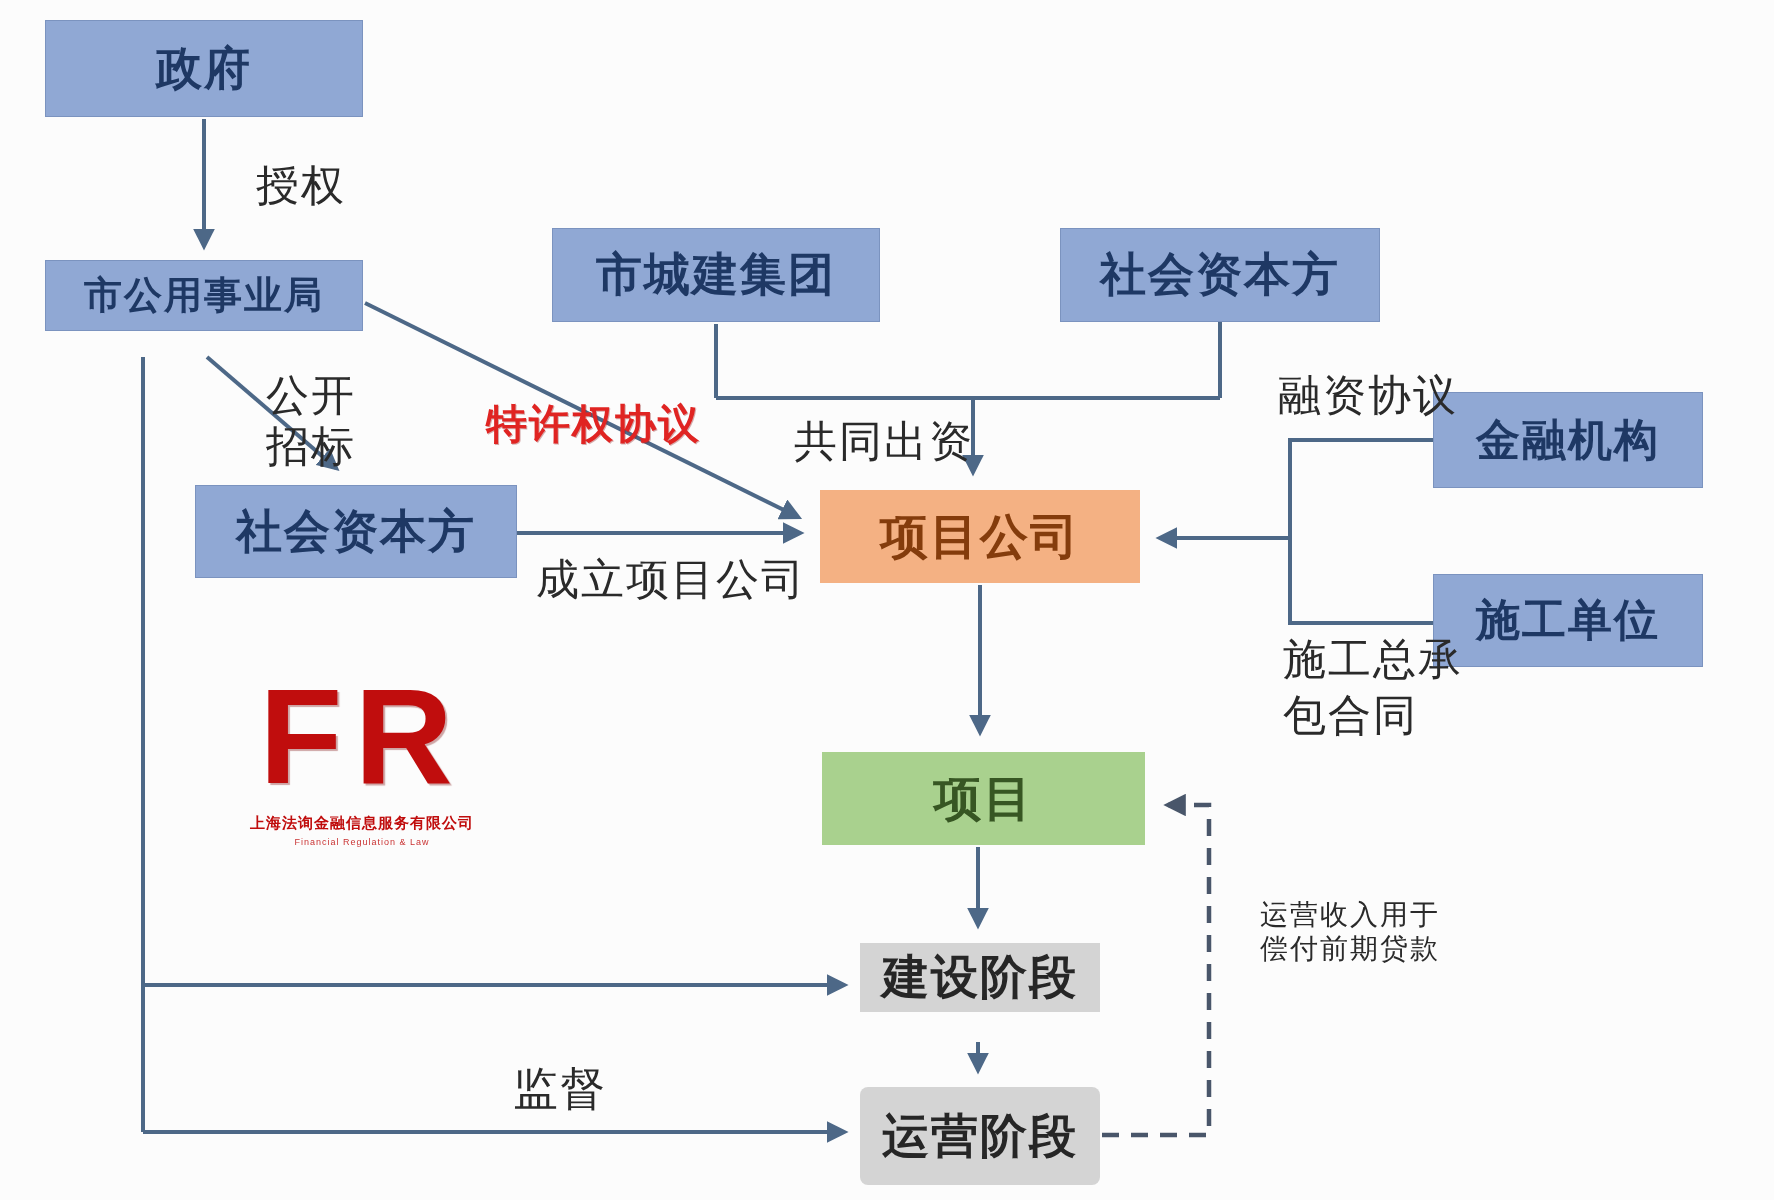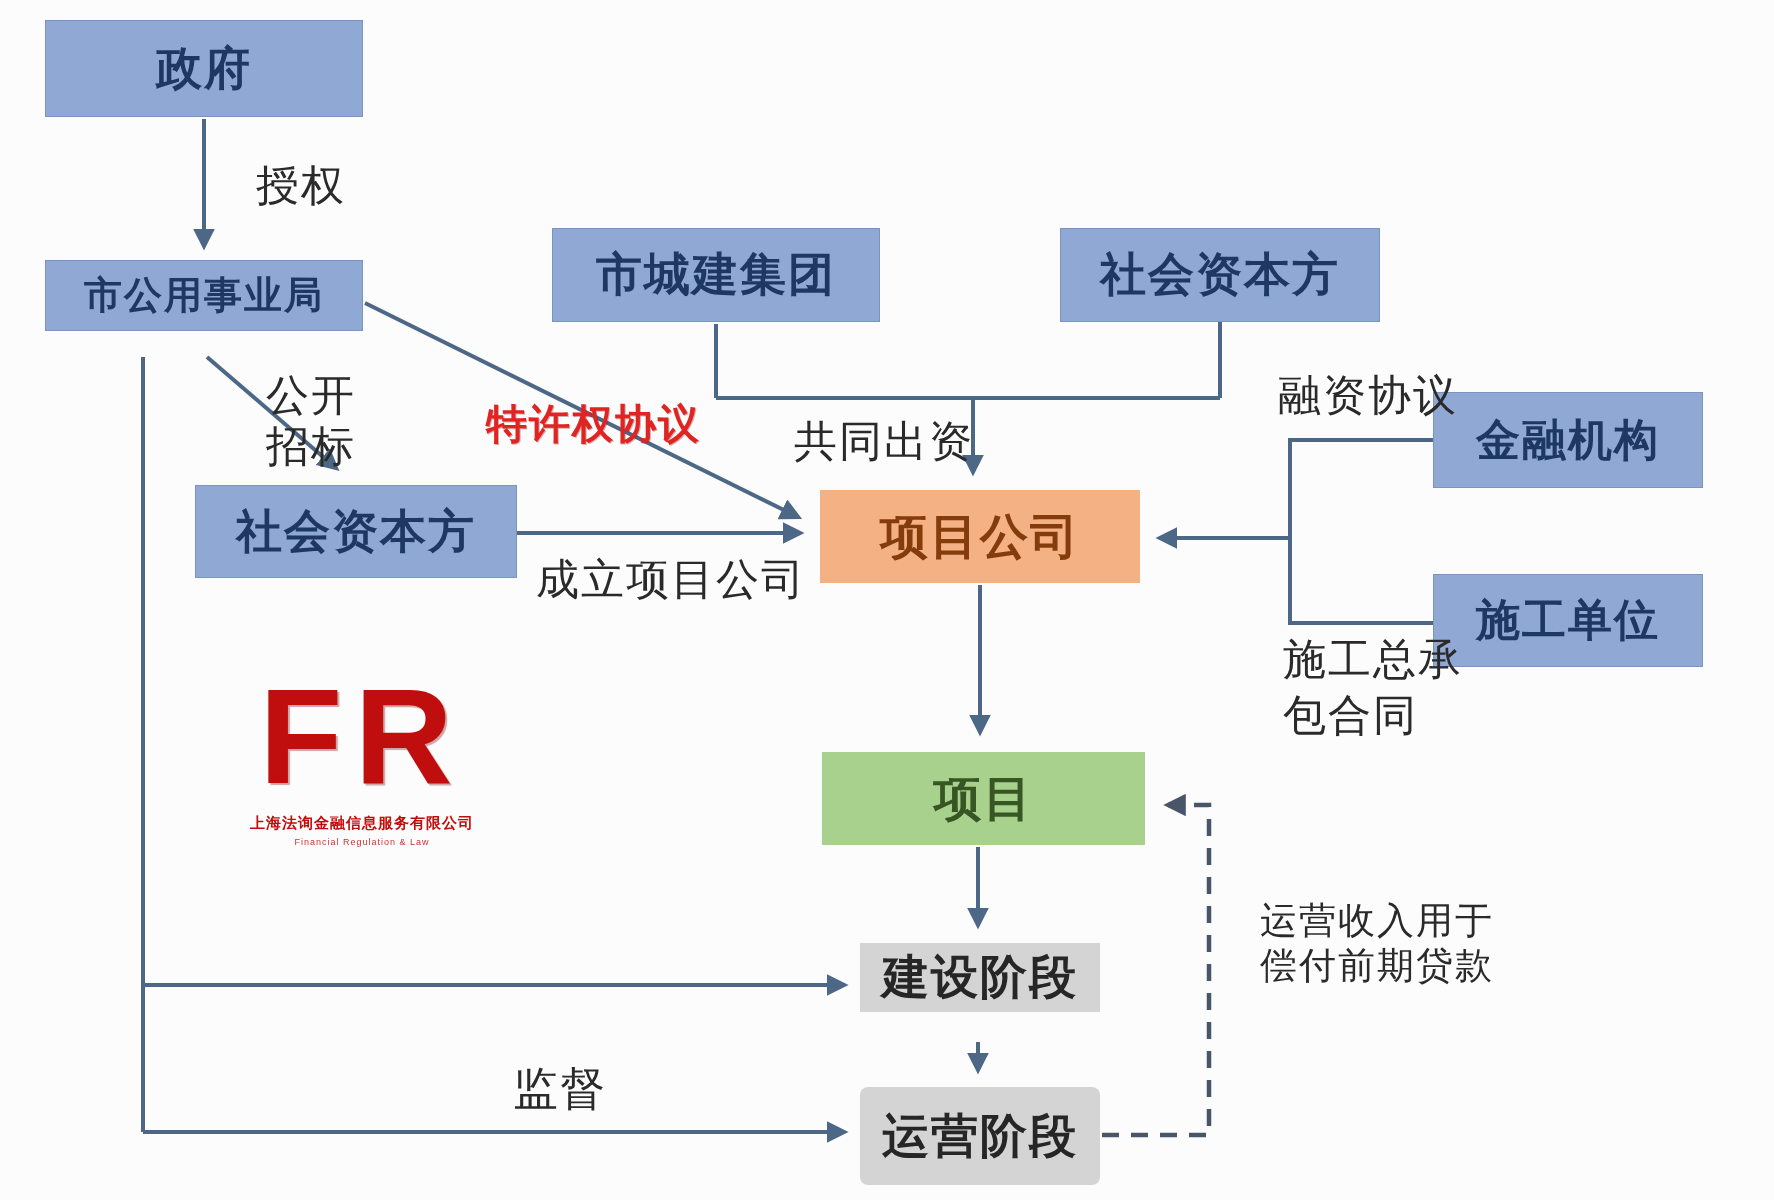--- a/index.html
+++ b/index.html
@@ -77,21 +77,21 @@
   
   #l-authorize {left:218px;top:160px;}
   #l-bidding   {left:228px;top:370px;}
   #l-concession{left:448px;top:400px;}
   #l-establish {left:498px;top:554px;}
   #l-joint     {left:756px;top:416px;}
   #l-financing {left:1240px;top:370px;}
   #l-epc       {left:1245px;top:632px;line-height:1.3;}
   #l-approval  {left:406px;top:924px;font-size:45px;}
   #l-supervise {left:475px;top:1062px;font-size:45px;}
-  #l-op-income {left:1222px;top:898px;font-size:37px;line-height:1.22;}
+  #l-op-income {left:1222px;top:898px;font-size:28px;line-height:1.22;}
 
   
   #logo{position:absolute;left:242px;top:668px;width:240px;text-align:center;color:var(--logo-red,#c00d0d);}
   #logo .fr{
     font-size:136px;font-weight:700;line-height:1.0;
     letter-spacing:12px;
     text-shadow:2px 2px 1px rgba(120,0,0,.35);
   }
   #logo .company{font-size:15px;font-weight:700;margin-top:10px;letter-spacing:1px;}
   #logo .tagline{font-size:9px;margin-top:4px;opacity:.85;letter-spacing:1px;}

